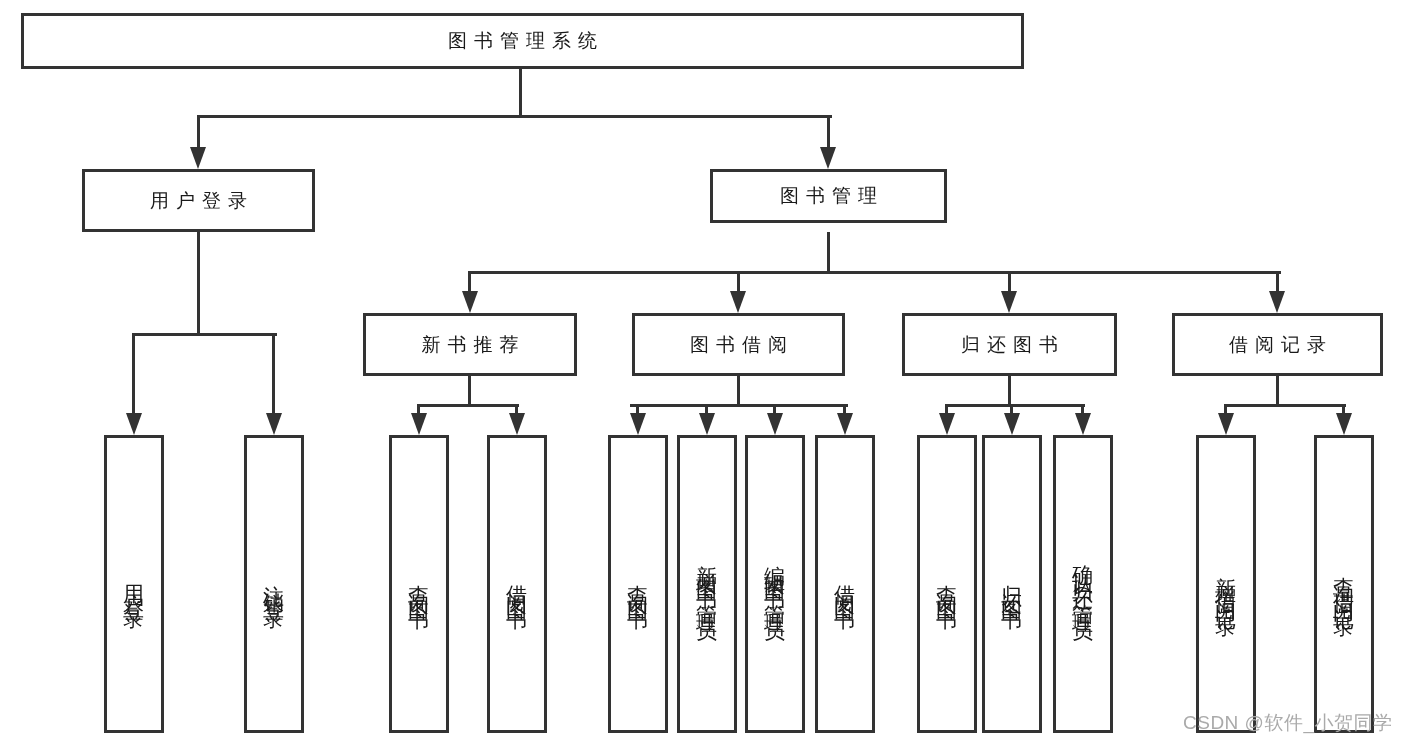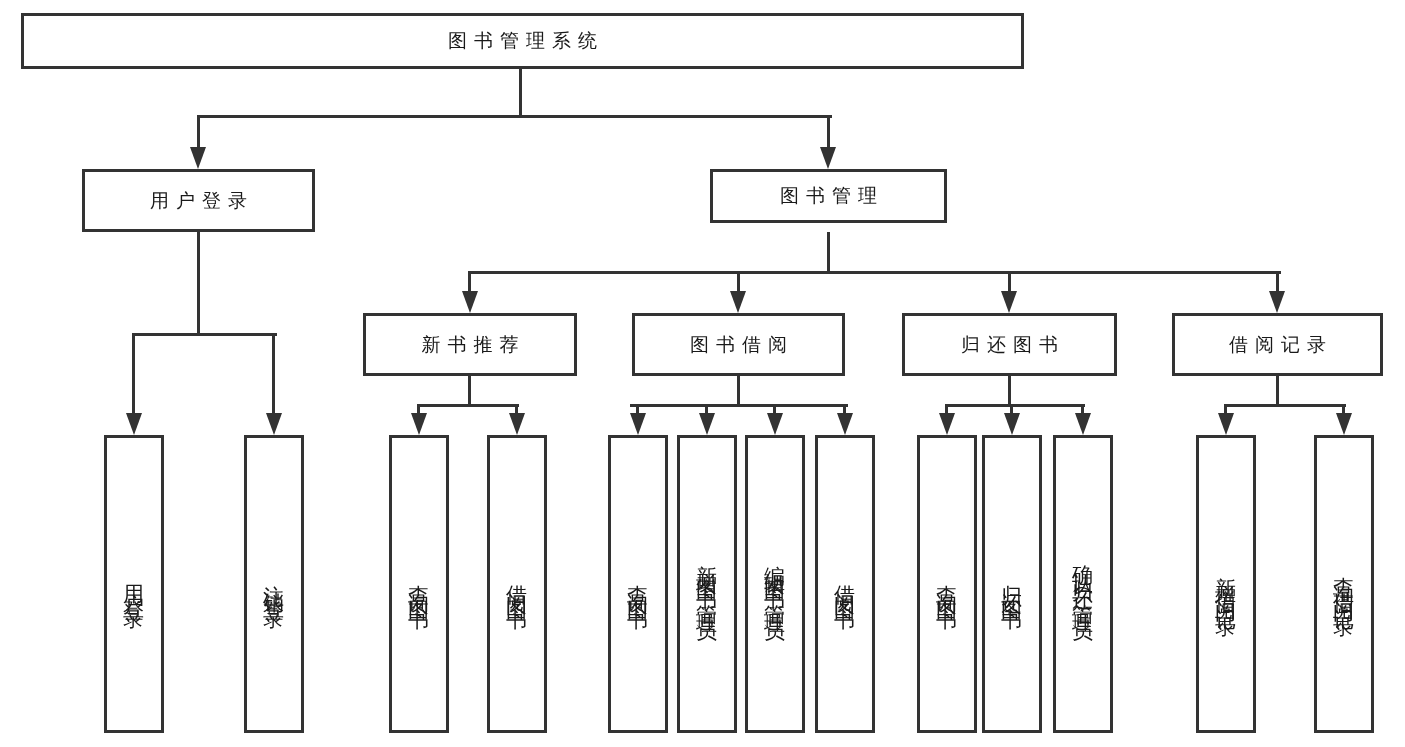--- a/index.html
+++ b/index.html
@@ -197,14 +197,15 @@
     <span class="vlbl">确认归还（管理员）</span>
   </div>
 
   <div class="vbox" style="left:1196px;">
     <span class="vlbl">新增借阅记录</span>
   </div>
   <div class="vbox" style="left:1314px;">
     <span class="vlbl">查询借阅记录</span>
   </div>
 
+  <div class="watermark">CSDN @软件_小贺同学</div>
 
 </div>
 
 </body></html>

